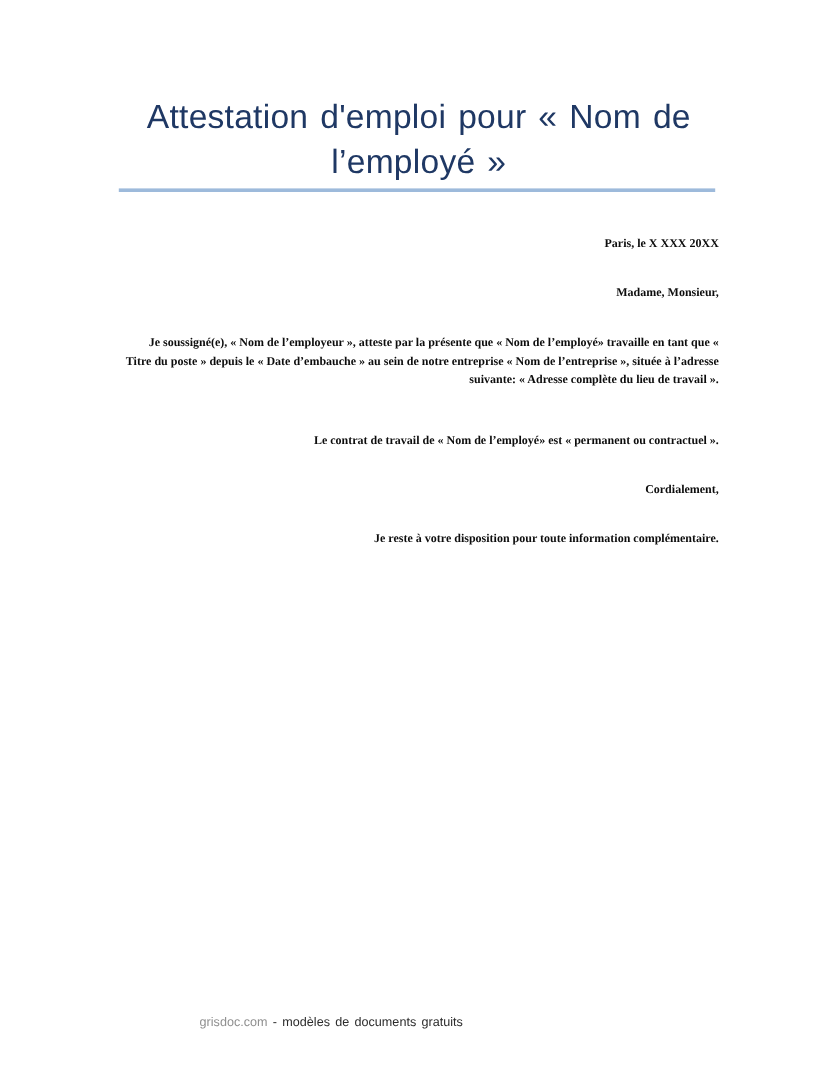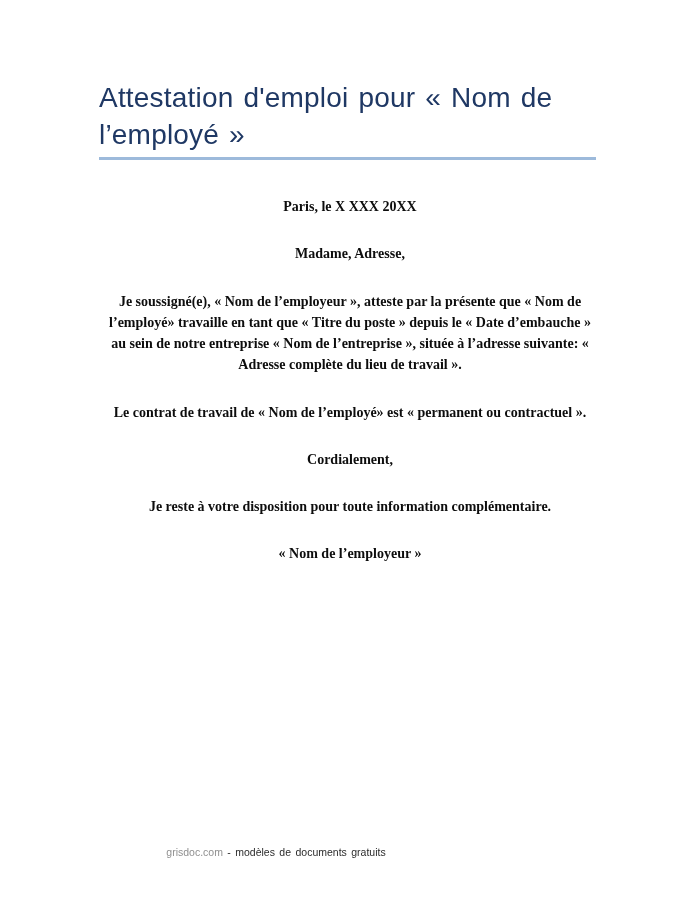--- a/index.html
+++ b/index.html
@@ -25,53 +25,54 @@
     top: 80px;
     width: 500px;
     margin: 0;
     font-family: "Liberation Sans", sans-serif;
     font-size: 28px;
     font-weight: 400;
     line-height: 1.32;
     letter-spacing: 0.2px;
     color: #1f3864;
     word-spacing: 2px;
+    text-align: center;
   }
 
   .title-rule {
     position: absolute;
     left: 99px;
     top: 157px;
     width: 497px;
     height: 3px;
     background: #9dbadb;
     border: 0;
     margin: 0;
   }
 
   
   .body-block {
     position: absolute;
     left: 101px;
     top: 196px;
     width: 498px;
     font-family: "Liberation Serif", serif;
-    font-size: 14px;
+    font-size: 10px;
     font-weight: 700;
     line-height: 1.52;
     color: #0d0d0d;
-    text-align: center;
+    text-align: right;
   }
 
   .body-block p {
     margin: 0 0 26px 0;
   }
 
   .body-block p.para-main {
-    margin-bottom: 26px;
+    margin-bottom: 36px;
   }
 
   .body-block p:last-child {
     margin-bottom: 0;
   }
 
   
   .footer {
     position: absolute;
     left: 0;
@@ -95,32 +96,31 @@
 <div class="page">
 
   <h1 class="doc-title">Attestation d'emploi pour « Nom de l’employé »</h1>
 
   <hr class="title-rule">
 
   <div class="body-block">
 
     <p>Paris, le X XXX 20XX</p>
 
-    <p>Madame, Adresse,</p>
+    <p>Madame, Monsieur,</p>
 
     <p class="para-main">Je soussigné(e), « Nom de l’employeur », atteste par la présente que « Nom de l’employé» travaille en tant que « Titre du poste » depuis le « Date d’embauche » au sein de notre entreprise « Nom de l’entreprise », située à l’adresse suivante: « Adresse complète du lieu de travail ».</p>
 
     <p>Le contrat de travail de « Nom de l’employé» est « permanent ou contractuel ».</p>
 
     <p>Cordialement,</p>
 
     <p>Je reste à votre disposition pour toute information complémentaire.</p>
 
 
-    <p>« Nom de l’employeur »</p>
 
   </div>
 
   <div class="footer">
     <span class="brand">grisdoc.com</span>
     <span>- modèles de documents gratuits</span>
   </div>
 
 </div>
 

